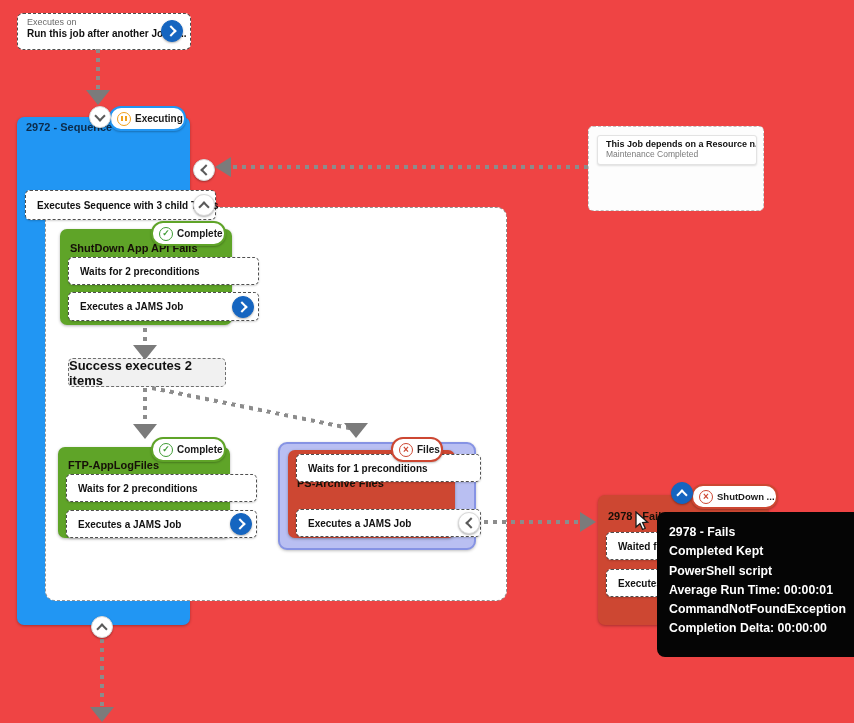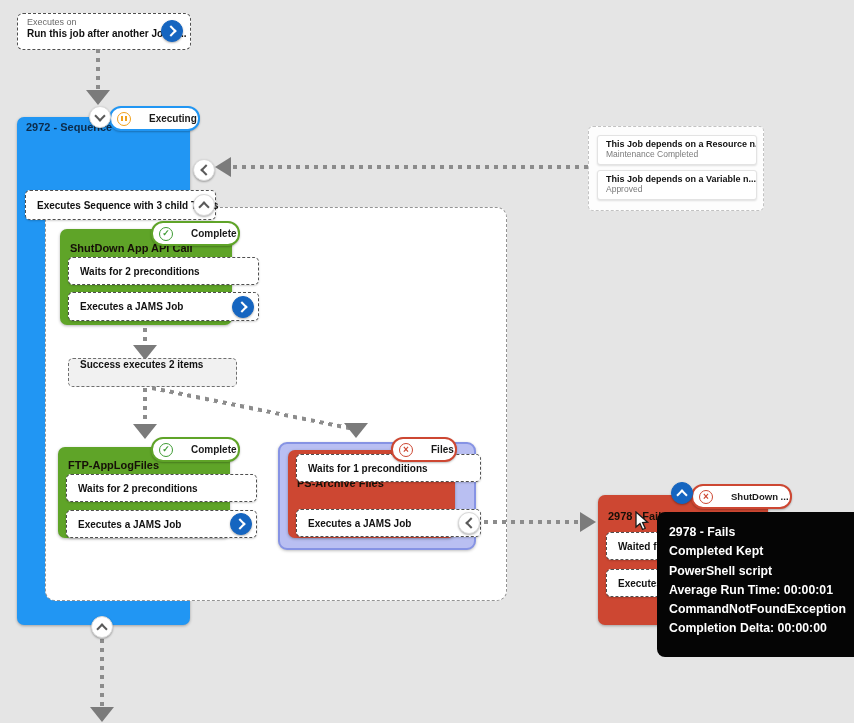--- a/index.html
+++ b/index.html
@@ -1,16 +1,16 @@
 <!DOCTYPE html>
 <html><head>
 <meta charset="utf-8">
 <style>
   html,body{margin:0;padding:0;background:#fff;}
-  #canvas{position:relative;width:854px;height:723px;background:#e5e5e5;overflow:hidden;
+  #canvas{position:relative;width:854px;height:723px;background:#ef4444;overflow:hidden;
           font-family:"Liberation Sans",sans-serif;}
   .abs{position:absolute;}
 
   
   .node{position:absolute;border-radius:7px;box-shadow:0 1px 3px rgba(0,0,0,.3);}
   .node-blue{background:#2196f3;}
   .node-green{background:#5fa428;}
   .node-red{background:#cd4732;}
   .node-title{position:absolute;font-size:11px;font-weight:bold;color:#13230b;white-space:nowrap;}
   .title-dark{color:#0c2b4a;}
@@ -21,24 +21,24 @@
        border:1.5px dashed #4f4f4f;border-radius:5px;padding-left:11px;
        font-size:10px;font-weight:bold;color:#111;white-space:nowrap;
        box-shadow:0 1px 2px rgba(0,0,0,.18);}
 
   
   .child-container{position:absolute;background:#fff;border:1.2px dashed #949494;border-radius:10px;}
 
   
   .dash-box{position:absolute;background:#fff;border:1.8px dashed #4f4f4f;border-radius:6px;}
   .gray-box{position:absolute;background:#f1f1f1;border:1.5px dashed #6f6f6f;border-radius:5px;
-            display:flex;padding-left:11px;font-size:10px;font-weight:bold;color:#111;}
-
-  
-  .badge{position:absolute;display:flex;align-items:center;gap:18px;background:#fff;height:21px;
+            display:flex;align-items:center;font-size:13px;font-weight:bold;color:#111;}
+
+  
+  .badge{position:absolute;display:flex;align-items:center;gap:4px;background:#fff;height:21px;
          border-radius:12px;padding:0 1px 0 6px;font-size:10px;font-weight:bold;color:#1a1a1a;
          box-shadow:0 1px 2px rgba(0,0,0,.25);white-space:nowrap;z-index:6;}
   .badge-blue{border:2px solid #2196f3;}
   .badge-green{border:2px solid #5fa428;}
   .badge-red{border:2px solid #cd4732;}
   .ring{width:12px;height:12px;border-radius:50%;display:flex;align-items:center;justify-content:center;
         font-size:9px;font-weight:bold;flex:none;line-height:1;}
   .ring-green{border:1.7px solid #3f9c35;color:#3f9c35;}
   .ring-red{border:1.7px solid #cd4732;color:#cd4732;font-size:10px;}
   .ring-orange{border:1.7px solid #f0a11c;}
@@ -126,31 +126,27 @@
     </div>
 
   <div class="arr-left" style="left:215px;top:157px;"></div>
   <div class="dash-h" style="left:233px;top:165px;width:355px;"></div>
 
   <div class="deps-container" style="left:588px;top:126px;width:174px;height:83px;"></div>
   <div class="dep-card" style="left:597px;top:135px;width:142px;height:22px;">
     <div class="t">This Job depends on a Resource n...</div>
     <div class="v">Maintenance Completed</div>
   </div>
-  <div class="dep-card" style="left:597px;top:170px;width:142px;height:22px;">
-    <div class="t">This Job depends on a Variable n...</div>
-    <div class="v">Approved</div>
-  </div>
 
   <div class="node node-green" style="left:60px;top:229px;width:172px;height:96px;z-index:3;"></div>
   <div class="badge badge-green" style="left:151px;top:221px;">
     <span class="ring ring-green">✓</span>
     <span>Complete</span>
   </div>
-  <div class="node-title title-black" style="left:70px;top:242px;z-index:4;">ShutDown App API Call</div>
+  <div class="node-title title-black" style="left:70px;top:242px;z-index:4;">ShutDown App API Fails</div>
   <div class="sub" style="left:68px;top:257px;width:178px;height:26px;z-index:4;">
     <span>Waits for 2 preconditions</span>
   </div>
   <div class="sub" style="left:68px;top:292px;width:178px;height:27px;z-index:4;">
     <span>Executes a JAMS Job</span>
   </div>
   <div class="cbtn cbtn-blue" style="left:232px;top:296px;">
       <span class="chev chev-w chev-right"></span>
     </div>
 

